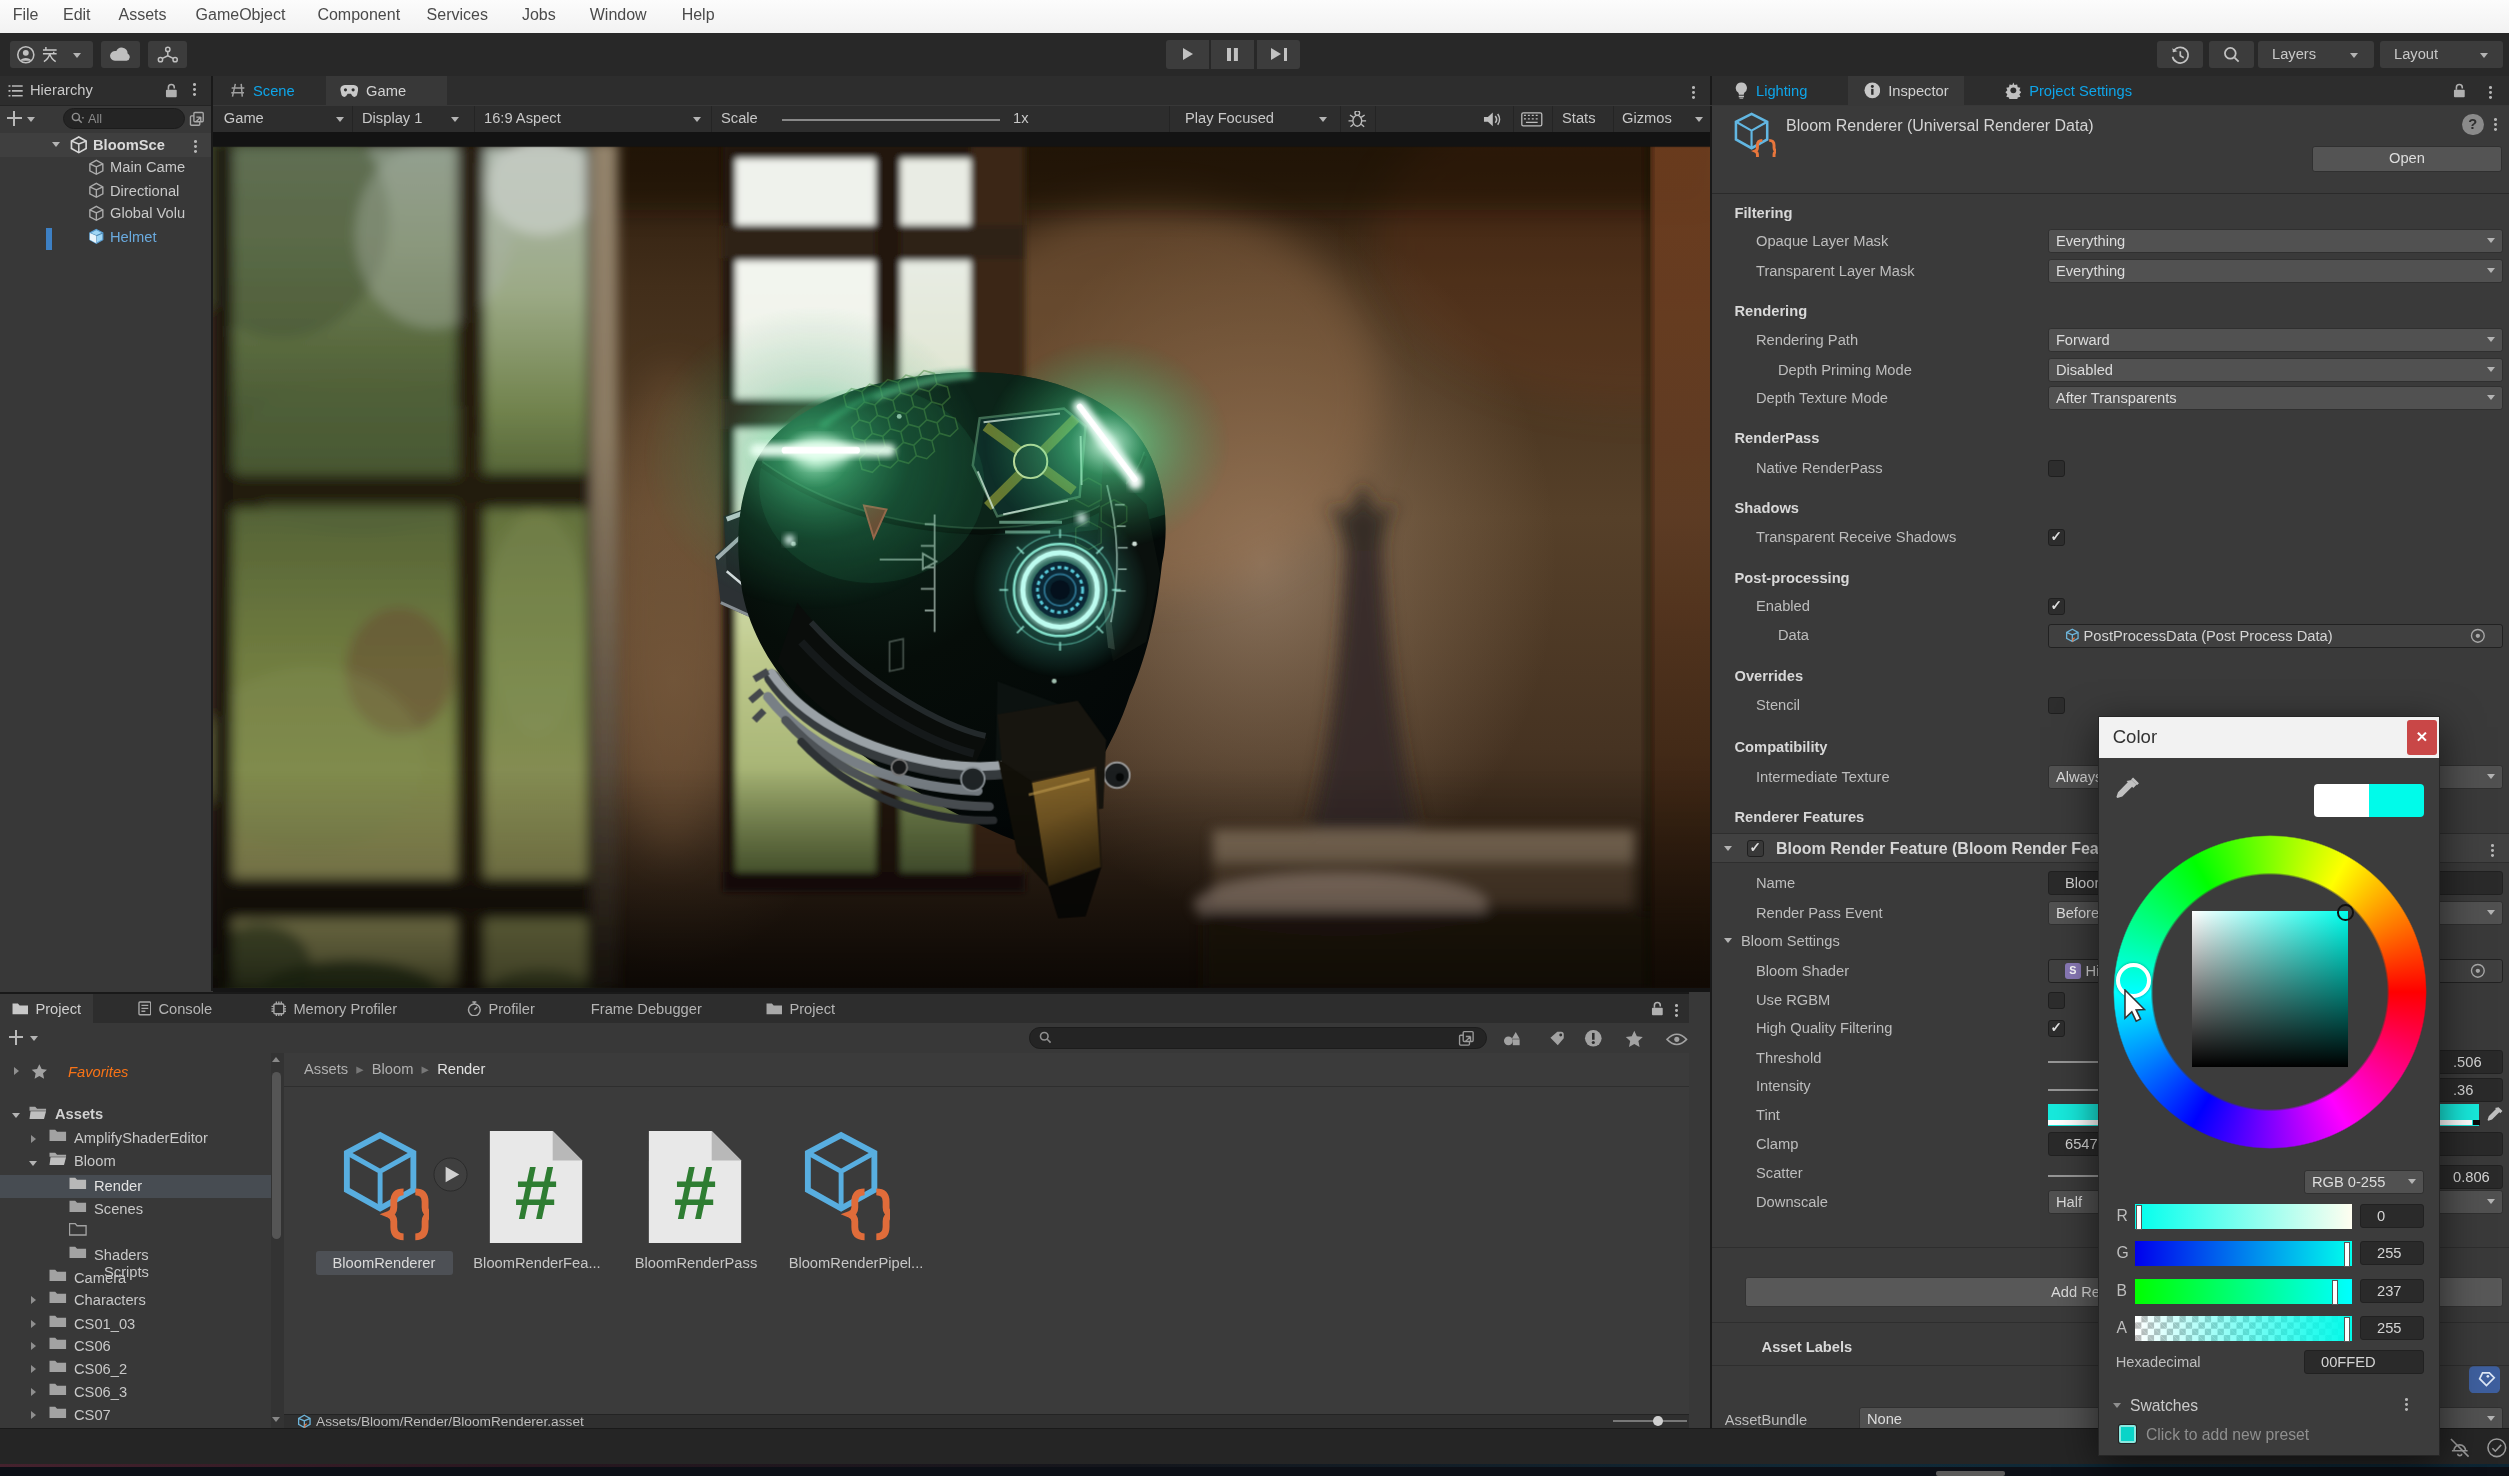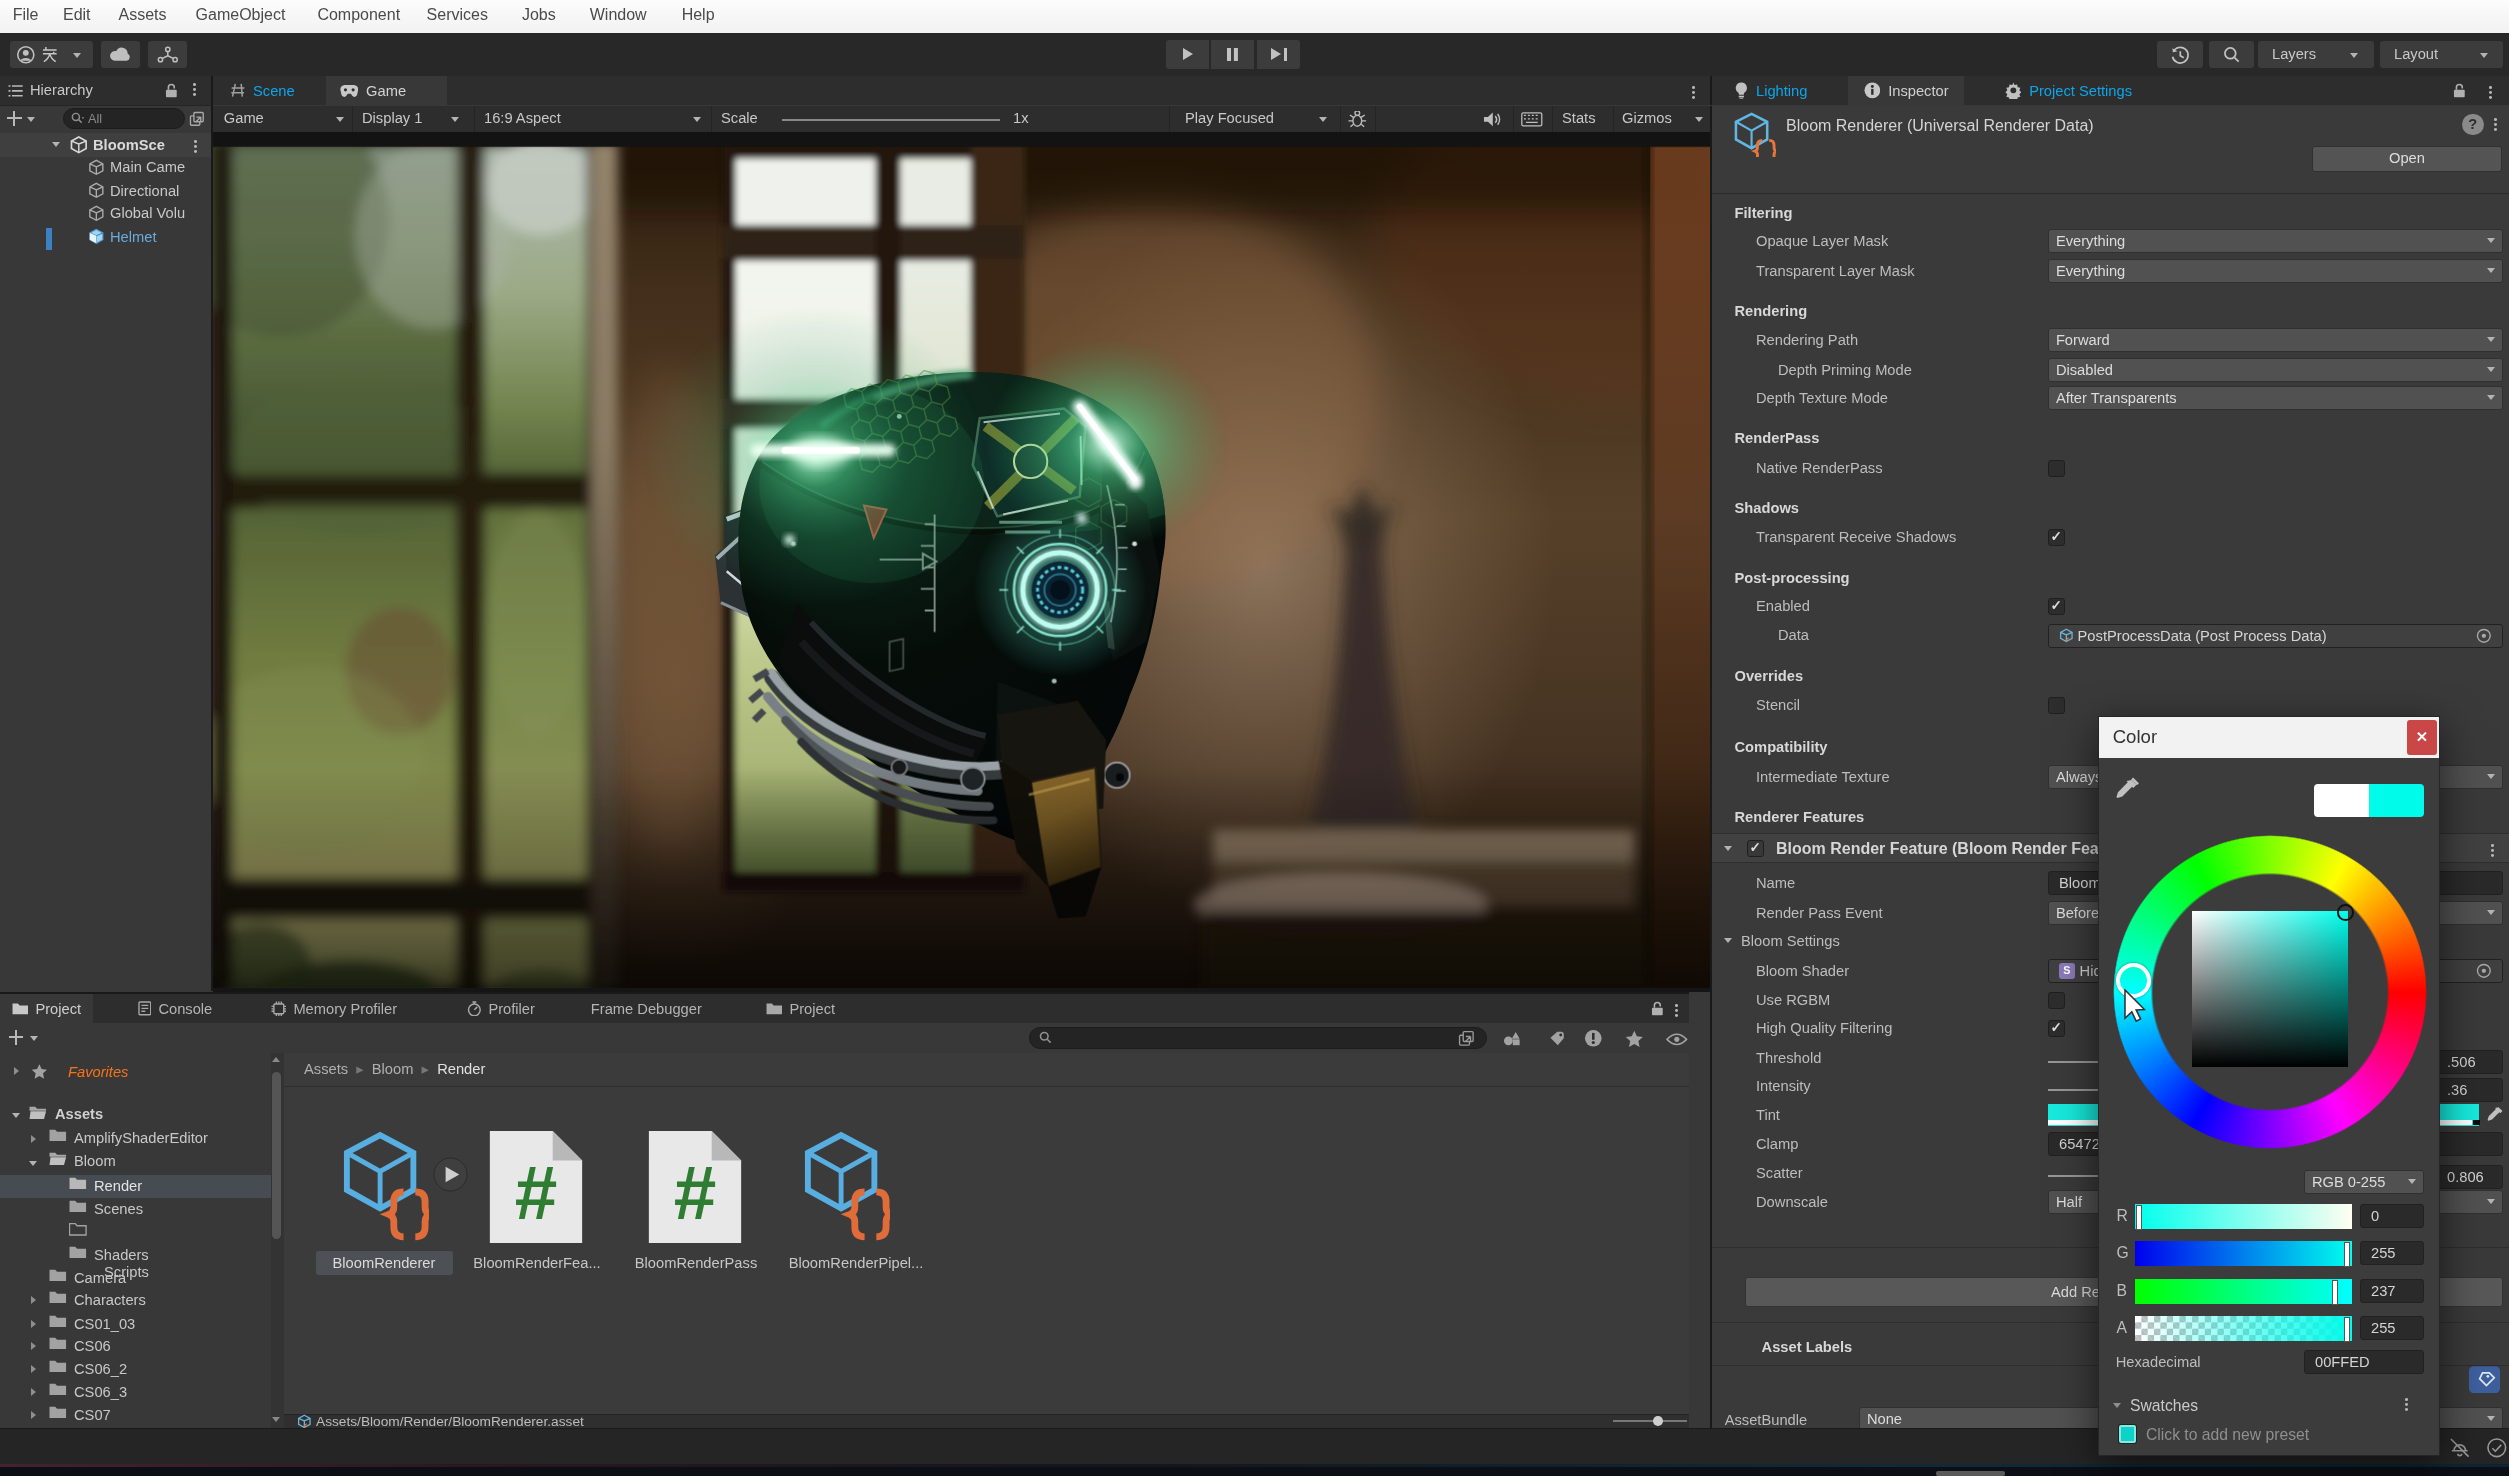--- a/index.html
+++ b/index.html
@@ -4,21 +4,21 @@
 html,body{margin:0;padding:0;background:#111;}
 #root{position:relative;width:2509px;height:1476px;overflow:hidden;background:#383838;font-family:"Liberation Sans",sans-serif;-webkit-font-smoothing:antialiased;}
 .abs{position:absolute;}
 .txt{color:#c8c8c8;font-size:14.7px;white-space:nowrap;}
 .dim{color:#0ea5e9;}
 .bold{font-weight:bold;}
 .tri-d{width:0;height:0;border-left:4.9px solid transparent;border-right:4.9px solid transparent;border-top:5.9px solid #b4b4b4;}
 .tri-r{width:0;height:0;border-top:4.9px solid transparent;border-bottom:4.9px solid transparent;border-left:5.9px solid #8f8f8f;}
 .dots3{width:2.9px;height:2.9px;background:#b6b6b6;border-radius:50%;box-shadow:0 4.9px 0 #b6b6b6,0 -4.9px 0 #b6b6b6;}
 .field{background:#515151;border-radius:2.9px;border:1px solid #303030;box-sizing:border-box;display:flex;align-items:center;color:#dcdcdc;font-size:14.7px;padding:0 6.9px;height:23.5px;}
-.darkfield{background:#2a2a2a;border-radius:2.9px;border:1px solid #212121;box-sizing:border-box;display:flex;align-items:center;color:#d4d4d4;font-size:14.7px;padding:0 10px;height:23.5px;}
+.darkfield{background:#2a2a2a;border-radius:2.9px;border:1px solid #212121;box-sizing:border-box;display:flex;align-items:center;color:#d4d4d4;font-size:14.7px;padding:0 16px;height:23.5px;}
 .cb{width:16.7px;height:16.7px;background:#2d2d2d;border:1px solid #1f1f1f;border-radius:2.9px;box-sizing:border-box;color:#dfdfdf;font-size:13.7px;font-weight:bold;line-height:14.7px;text-align:center;}
 .lbl{color:#bdbdbd;font-size:14.7px;white-space:nowrap;}
 .sect{color:#d8d8d8;font-size:14.7px;font-weight:bold;white-space:nowrap;}
 .tab{display:flex;align-items:center;gap:6.9px;color:#b4b4b4;font-size:14.7px;padding:0 11.8px;height:29px;box-sizing:border-box;}
 .tab.active{background:#383838;color:#cfcfcf;}
 .sep-v{width:1px;background:#242424;}
 </style></head>
 <body>
 <div id="root">
 

